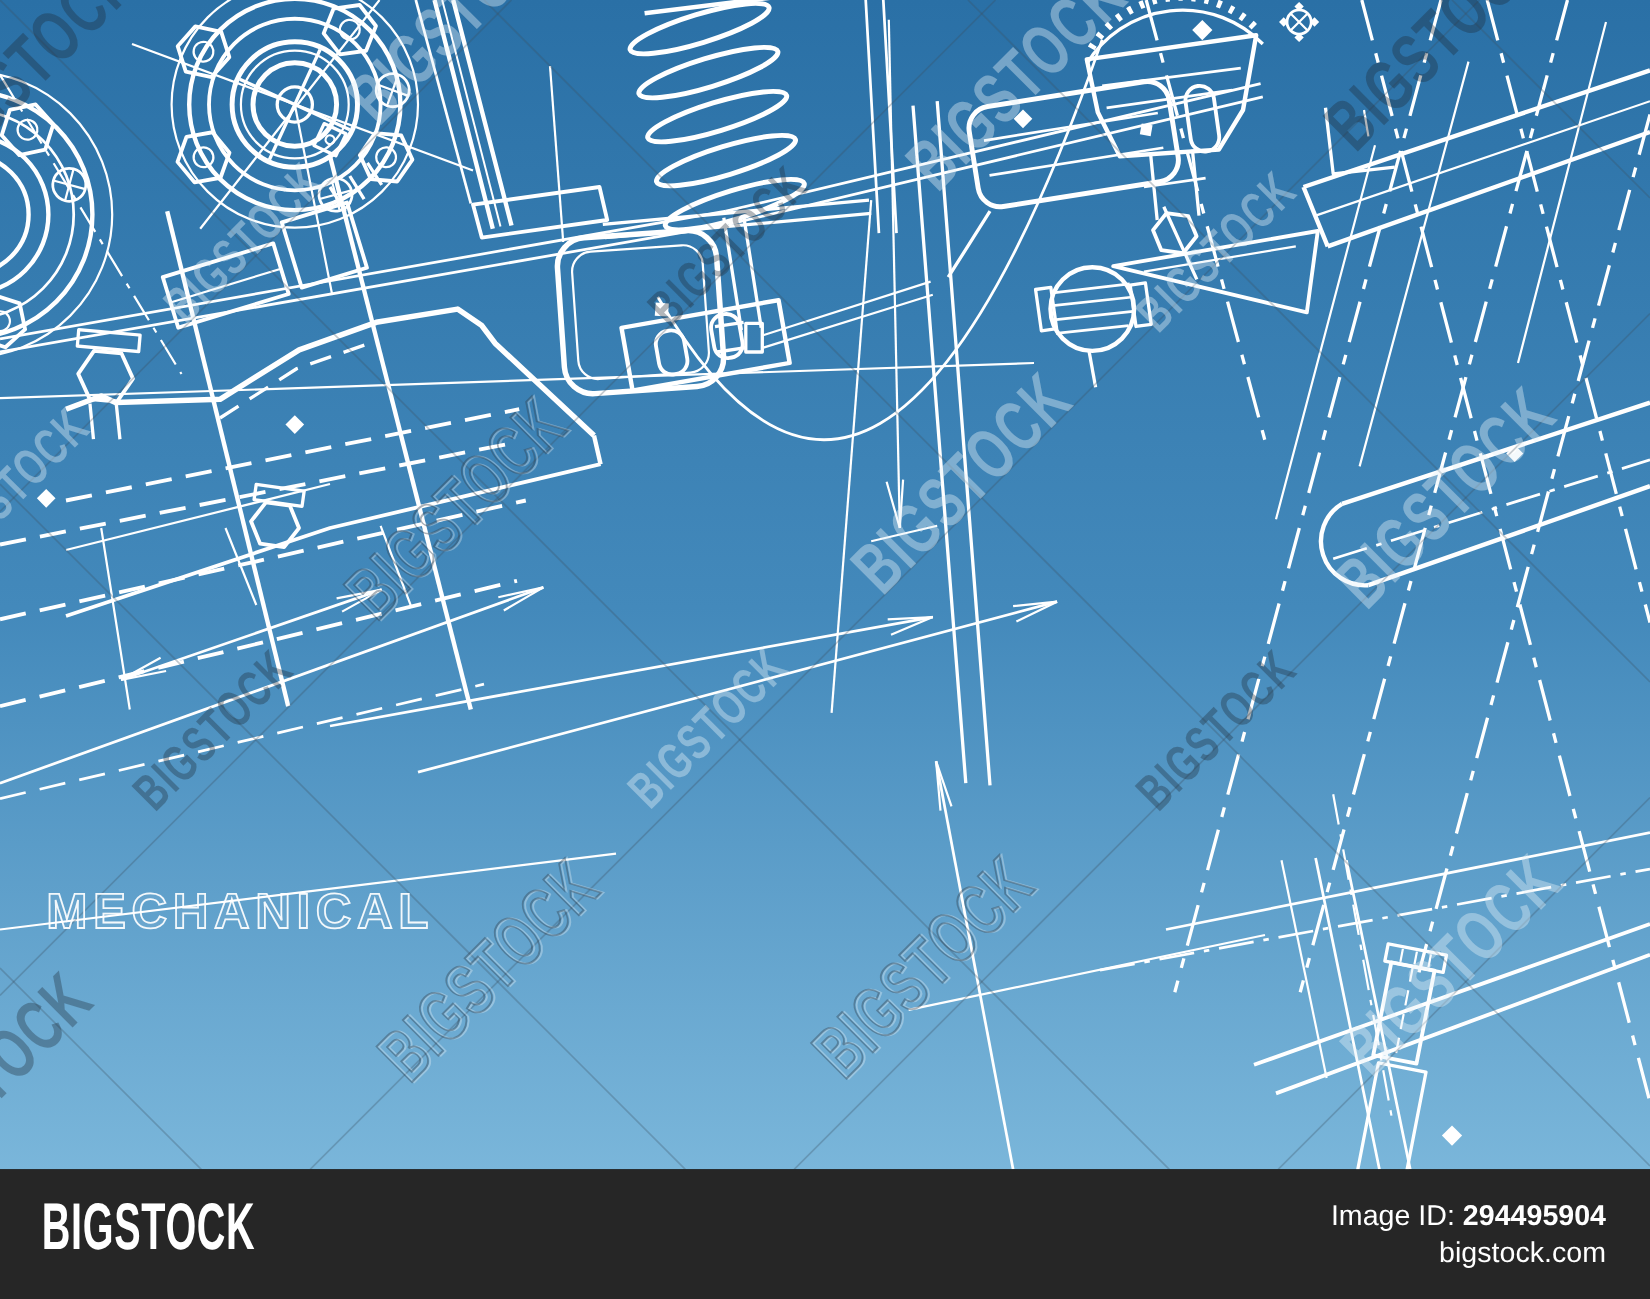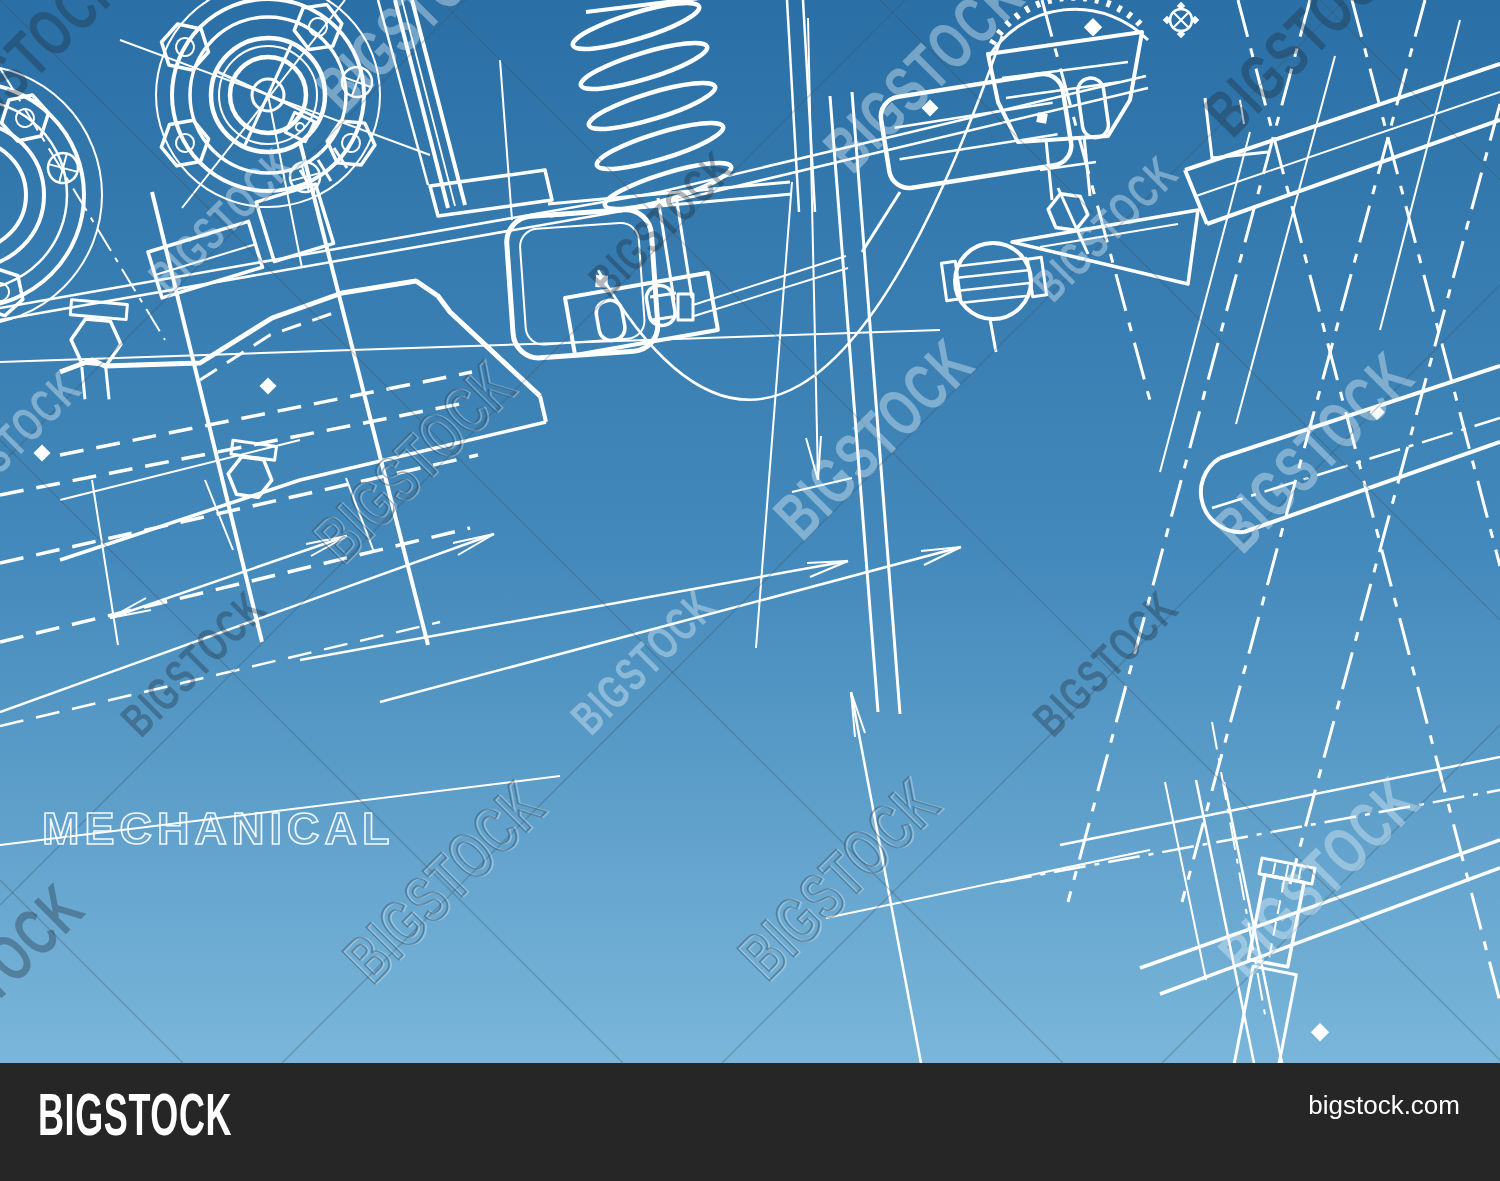--- a/index.html
+++ b/index.html
@@ -330,16 +330,20 @@
     </svg>
 
     <div class="headline">
       <div>MECHANICAL</div>
     </div>
   </div>
 
   <div class="bar">
     <div class="bar-logo">BIGSTOCK</div>
     <div class="bar-right">
+      <div>
+        <span>Image ID:</span>
+        <b>294495904</b>
+      </div>
       <div>bigstock.com</div>
     </div>
   </div>
 </div>
 
 </body></html>

